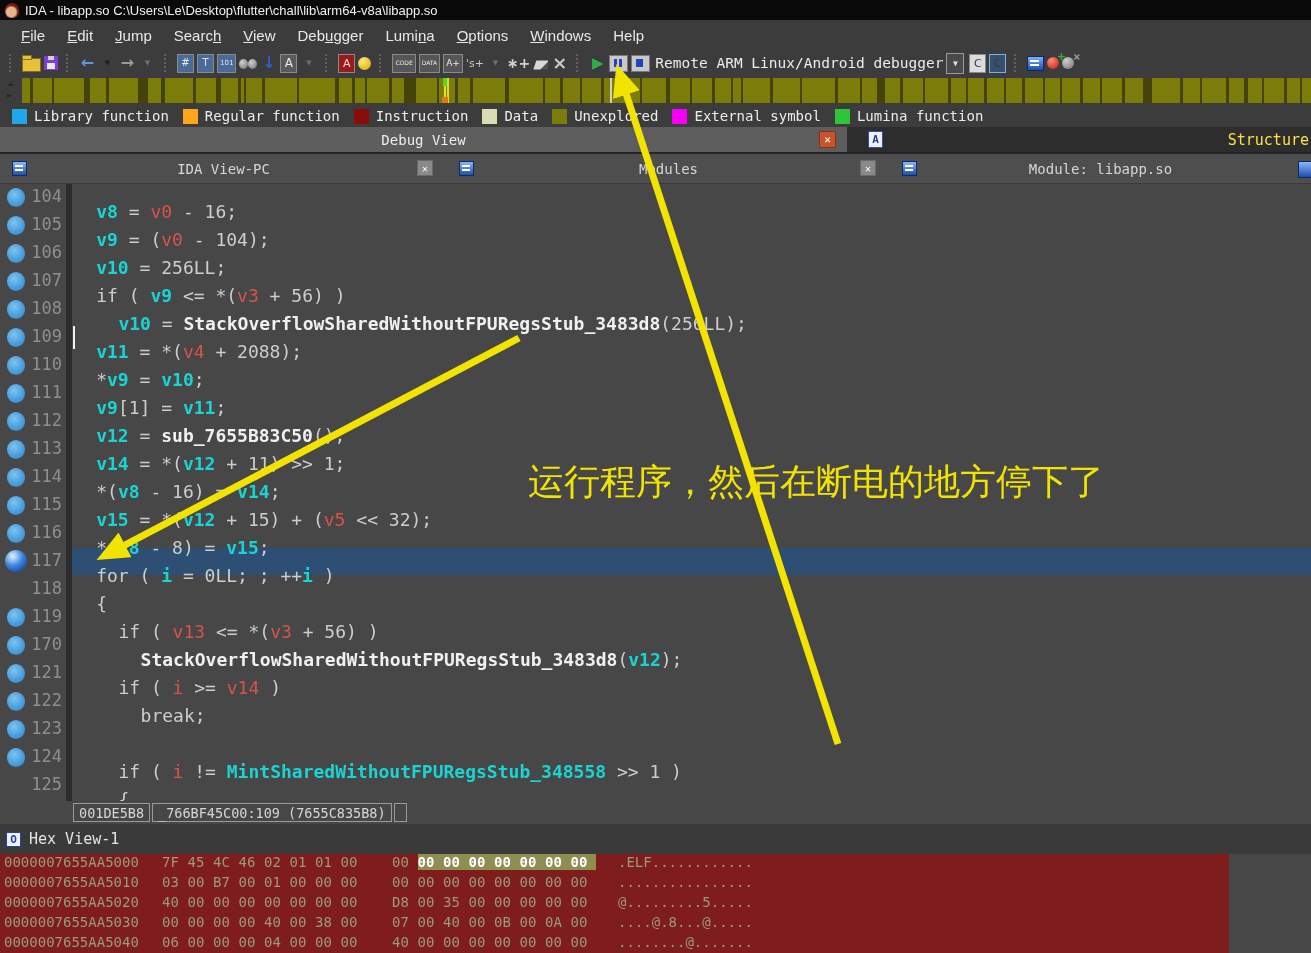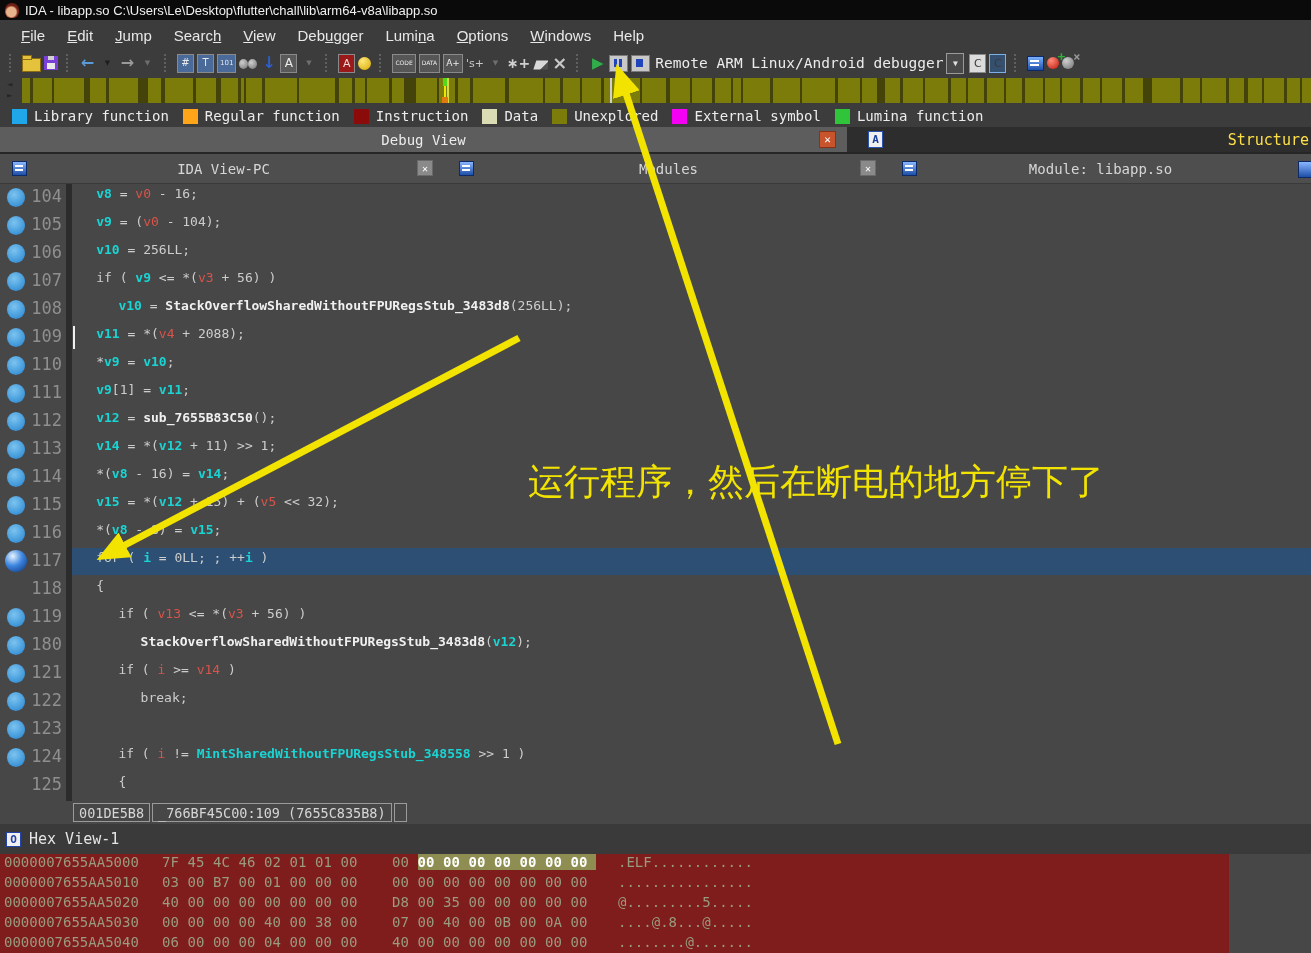--- a/index.html
+++ b/index.html
@@ -93,21 +93,21 @@
   
   .codearea{left:0;top:184px;width:1311px;height:617px;background:#474747;overflow:hidden;}
   .gutterbar{position:absolute;left:66px;top:0;width:6px;height:100%;background:#2c2c2c;}
   .crow{position:absolute;left:0;width:1311px;height:28px;}
   .crow.hl:before{content:"";position:absolute;left:72px;right:0;top:0;height:27px;background:#2d4f73;}
   .bp-dot{position:absolute;left:7px;top:4px;width:18px;height:19px;border-radius:50%;
           background:radial-gradient(circle at 40% 35%,#7cc4f0,#3d95d8 70%,#2a7ab8);}
   .bp-sphere{position:absolute;left:5px;top:2px;width:22px;height:22px;border-radius:50%;
           background:radial-gradient(circle at 35% 28%,#e8f4ff,#3d86e0 45%,#0a2f78);}
   .lnum{position:absolute;left:24px;top:2px;width:38px;text-align:right;color:#8f8f8f;font-size:17px;}
-  .cbody{position:absolute;left:74px;top:2px;white-space:pre;font-size:13px;letter-spacing:0;z-index:1;text-align:center;}
+  .cbody{position:absolute;left:74px;top:17px;white-space:pre;font-size:18px;letter-spacing:0;z-index:1;text-align:center;}
   .c-p{color:#cdcdcd;} .c-v{color:#1ad4d4;font-weight:bold;} .c-r{color:#d8544a;} .c-f{color:#f0f0f0;font-weight:bold;}
   .caret{position:absolute;left:73px;top:2px;width:2px;height:23px;background:#f0f0f0;z-index:2;}
 
   
   .statusrow{left:0;top:801px;width:1311px;height:23px;background:#474747;display:flex;align-items:center;
              padding-left:73px;box-sizing:border-box;gap:2px;color:#d6d6d6;font-size:13.5px;}
   .sbox{border:1px solid #9a9a9a;height:19px;display:flex;align-items:center;padding:0 5px;box-sizing:border-box;white-space:pre;}
   .sbox.empty{width:13px;}
 
   
@@ -401,21 +401,21 @@
           <span class="lnum">118</span>
           <span class="cbody" style="padding-left: 22.2px;"><span class="c-p">{</span></span>
         </div>
         <div class="crow" style="top: 420px;">
           <span class="bp-dot"></span>
           <span class="lnum">119</span>
           <span class="cbody" style="padding-left: 44.4px;"><span class="c-p">if ( </span><span class="c-r">v13</span><span class="c-p"> &lt;= *(</span><span class="c-r">v3</span><span class="c-p"> + 56) )</span></span>
         </div>
         <div class="crow" style="top: 448px;">
           <span class="bp-dot"></span>
-          <span class="lnum">180</span>
+          <span class="lnum">170</span>
           <span class="cbody" style="padding-left: 66.6px;"><span class="c-f">StackOverflowSharedWithoutFPURegsStub_3483d8</span><span class="c-p">(</span><span class="c-v">v12</span><span class="c-p">);</span></span>
         </div>
         <div class="crow" style="top: 476px;">
           <span class="bp-dot"></span>
           <span class="lnum">121</span>
           <span class="cbody" style="padding-left: 44.4px;"><span class="c-p">if ( </span><span class="c-r">i</span><span class="c-p"> &gt;= </span><span class="c-r">v14</span><span class="c-p"> )</span></span>
         </div>
         <div class="crow" style="top: 504px;">
           <span class="bp-dot"></span>
           <span class="lnum">122</span>

